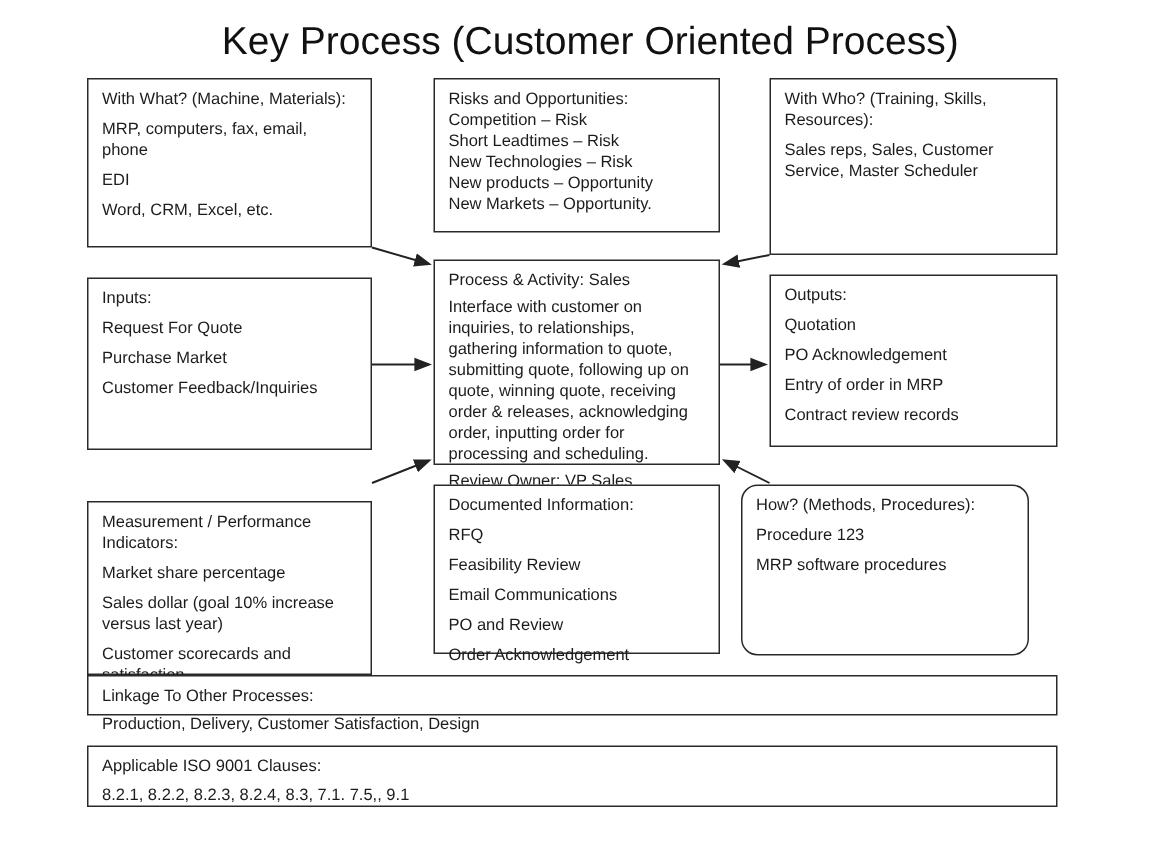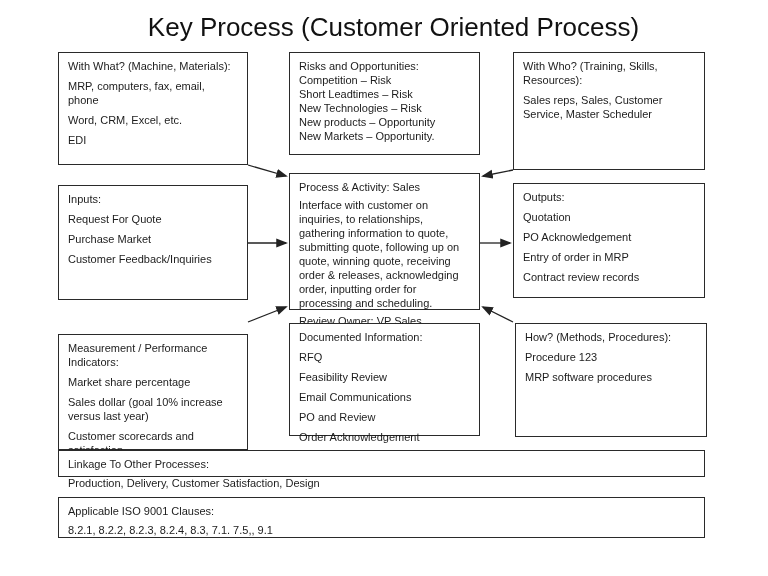--- a/index.html
+++ b/index.html
@@ -52,22 +52,22 @@
 </head>
 <body>
 
 <div id="slide">
 
   <div class="title">Key Process (Customer Oriented Process)</div>
 
   <div class="box" style="left:58px; top:52px; width:190px; height:113px;">
       <div class="line">With What? (Machine, Materials):</div>
       <div class="line">MRP, computers, fax, email, phone</div>
+      <div class="line">EDI</div>
       <div class="line">Word, CRM, Excel, etc.</div>
-      <div class="line">EDI</div>
     </div>
 
   <div class="box tight" style="left:289px; top:52px; width:191px; height:103px;">
       <div class="line">Risks and Opportunities:</div>
       <div class="line">Competition – Risk</div>
       <div class="line">Short Leadtimes – Risk</div>
       <div class="line">New Technologies – Risk</div>
       <div class="line">New products – Opportunity</div>
       <div class="line">New Markets – Opportunity.</div>
     </div>
@@ -107,21 +107,21 @@
 
   <div class="box" style="left:289px; top:323px; width:191px; height:113px;">
       <div class="line">Documented Information:</div>
       <div class="line">RFQ</div>
       <div class="line">Feasibility Review</div>
       <div class="line">Email Communications</div>
       <div class="line">PO and Review</div>
       <div class="line">Order Acknowledgement</div>
     </div>
 
-  <div class="box" style="left:515px; top:323px; width:192px; height:114px;">
+  <div class="box" style="left:494px; top:323px; width:192px; height:114px;border-radius:11px;">
       <div class="line">How? (Methods, Procedures):</div>
       <div class="line">Procedure 123</div>
       <div class="line">MRP software procedures</div>
     </div>
 
   <div class="box wide" style="left:58px; top:450px; width:647px; height:27px;">
       <div class="line">Linkage To Other Processes:</div>
       <div class="line">Production, Delivery, Customer Satisfaction, Design</div>
     </div>
 

